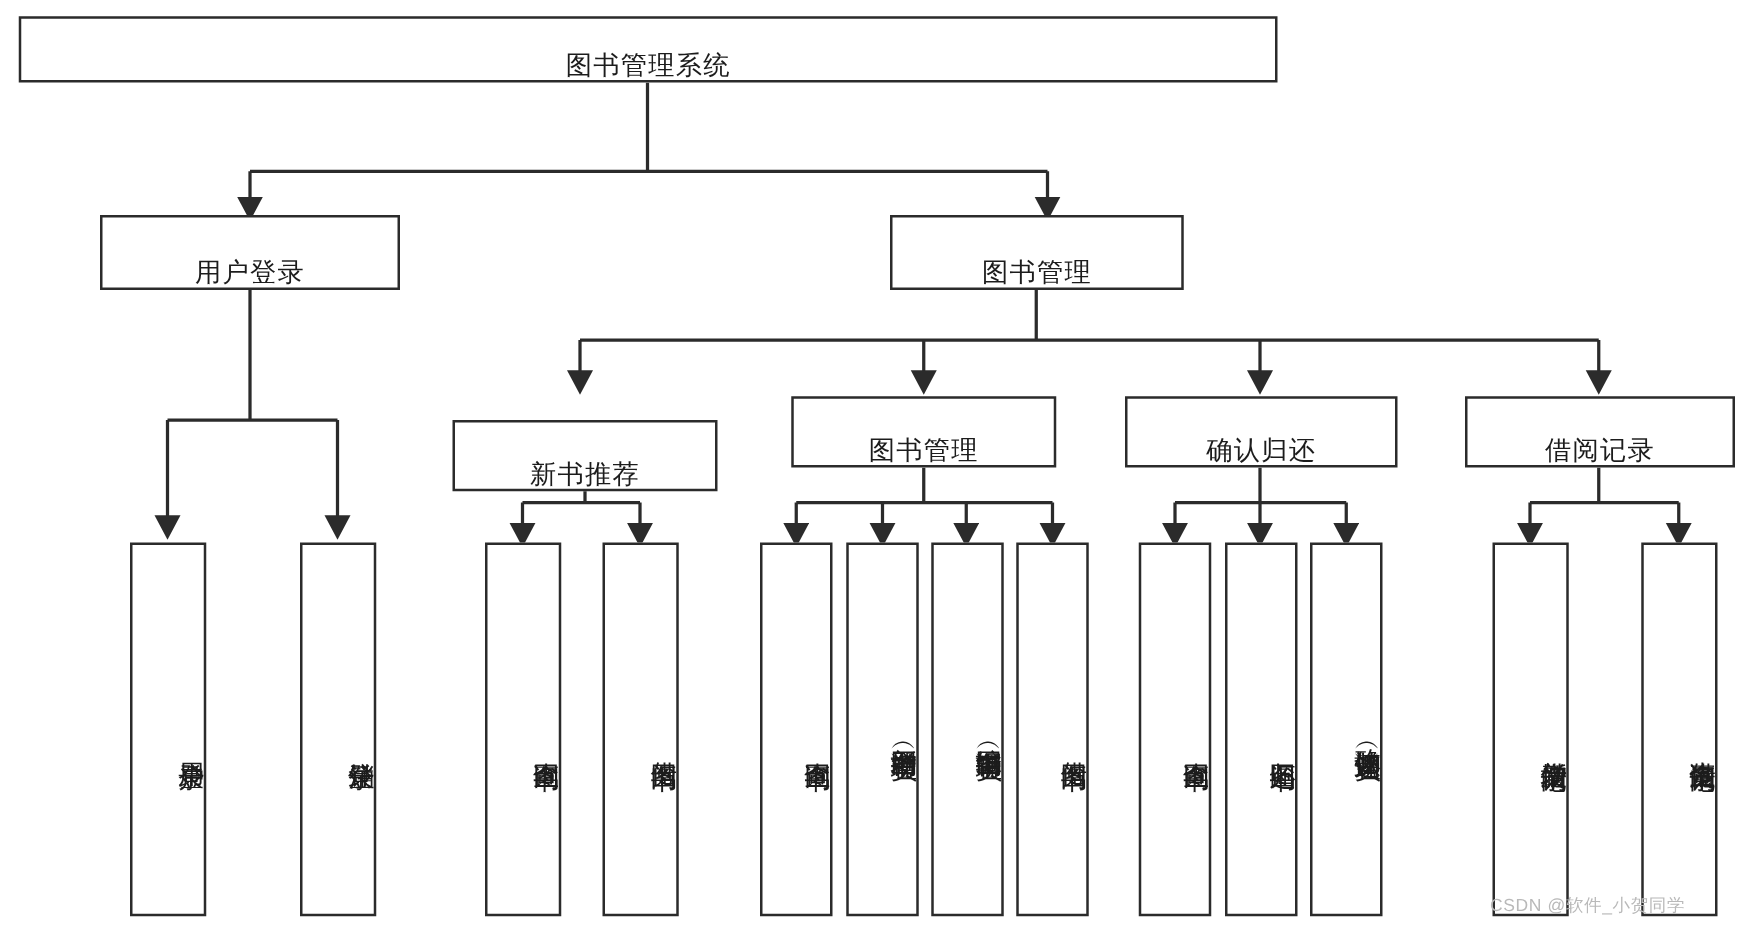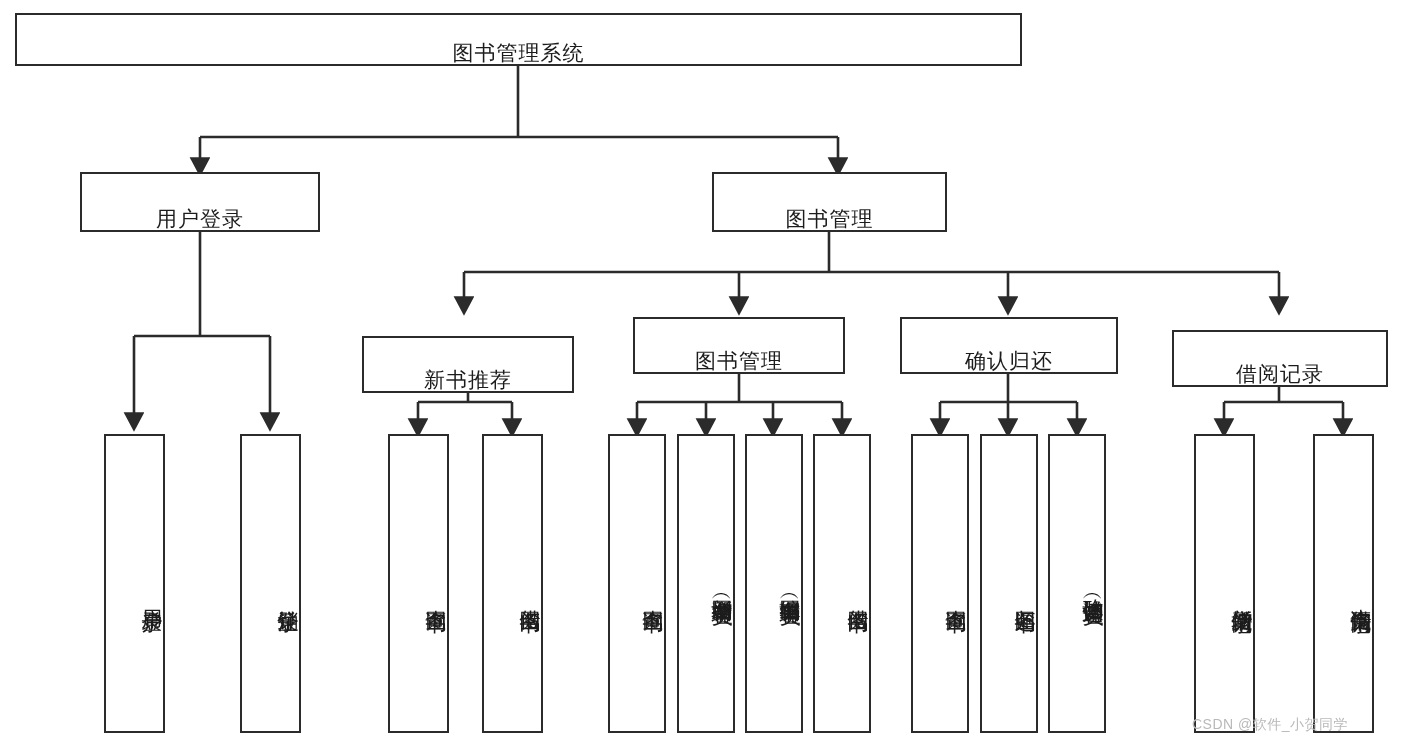--- a/index.html
+++ b/index.html
@@ -133,21 +133,21 @@
 
   <div class="node node-h" style="left:362px; top:336px; width:212px; height:57px;">
     <span>新书推荐</span>
   </div>
   <div class="node node-h" style="left:633px; top:317px; width:212px; height:57px;">
     <span>图书管理</span>
   </div>
   <div class="node node-h" style="left:900px; top:317px; width:218px; height:57px;">
     <span>确认归还</span>
   </div>
-  <div class="node node-h" style="left:1172px; top:330px; width:216px; height:57px;">
+  <div class="node node-h" style="left:1172px; top:317px; width:216px; height:57px;">
     <span>借阅记录</span>
   </div>
 
   <div class="node node-v" style="left:104px; top:434px; width:61px; height:299px;">
     <span>用户登录</span>
   </div>
   <div class="node node-v" style="left:240px; top:434px; width:61px; height:299px;">
     <span>注销登录</span>
   </div>
 

